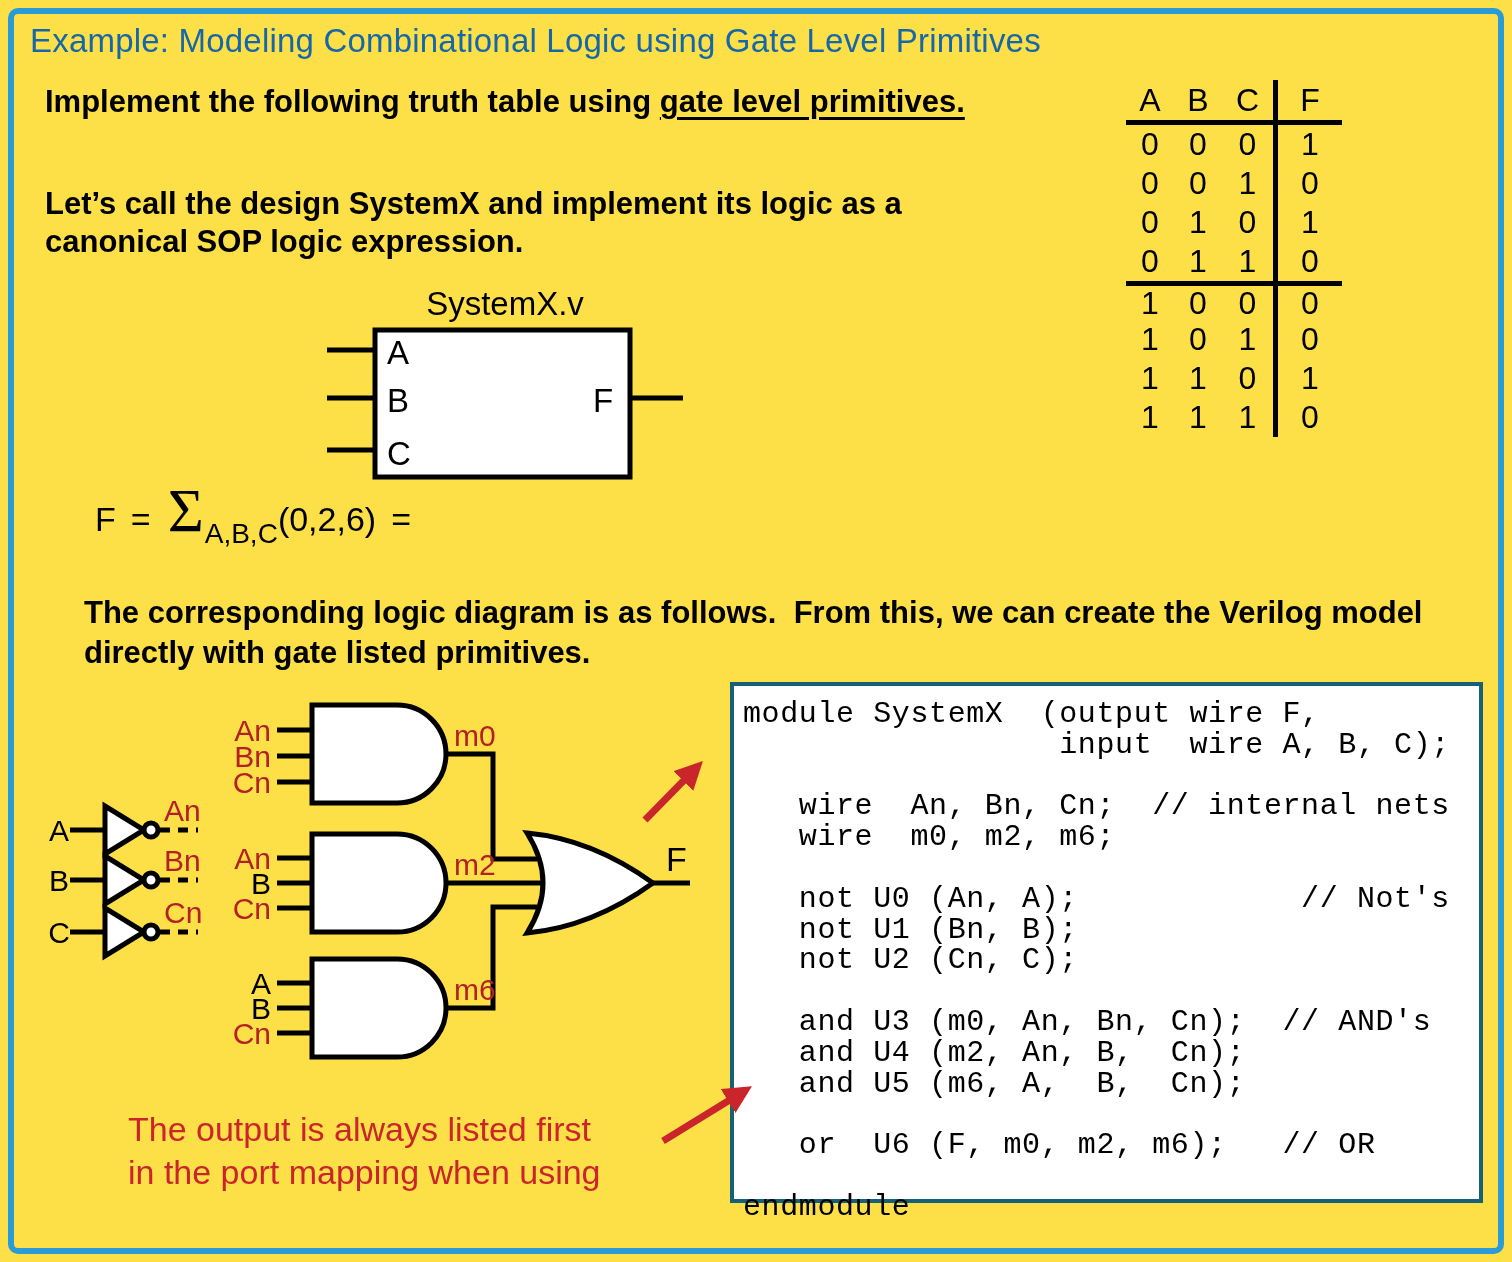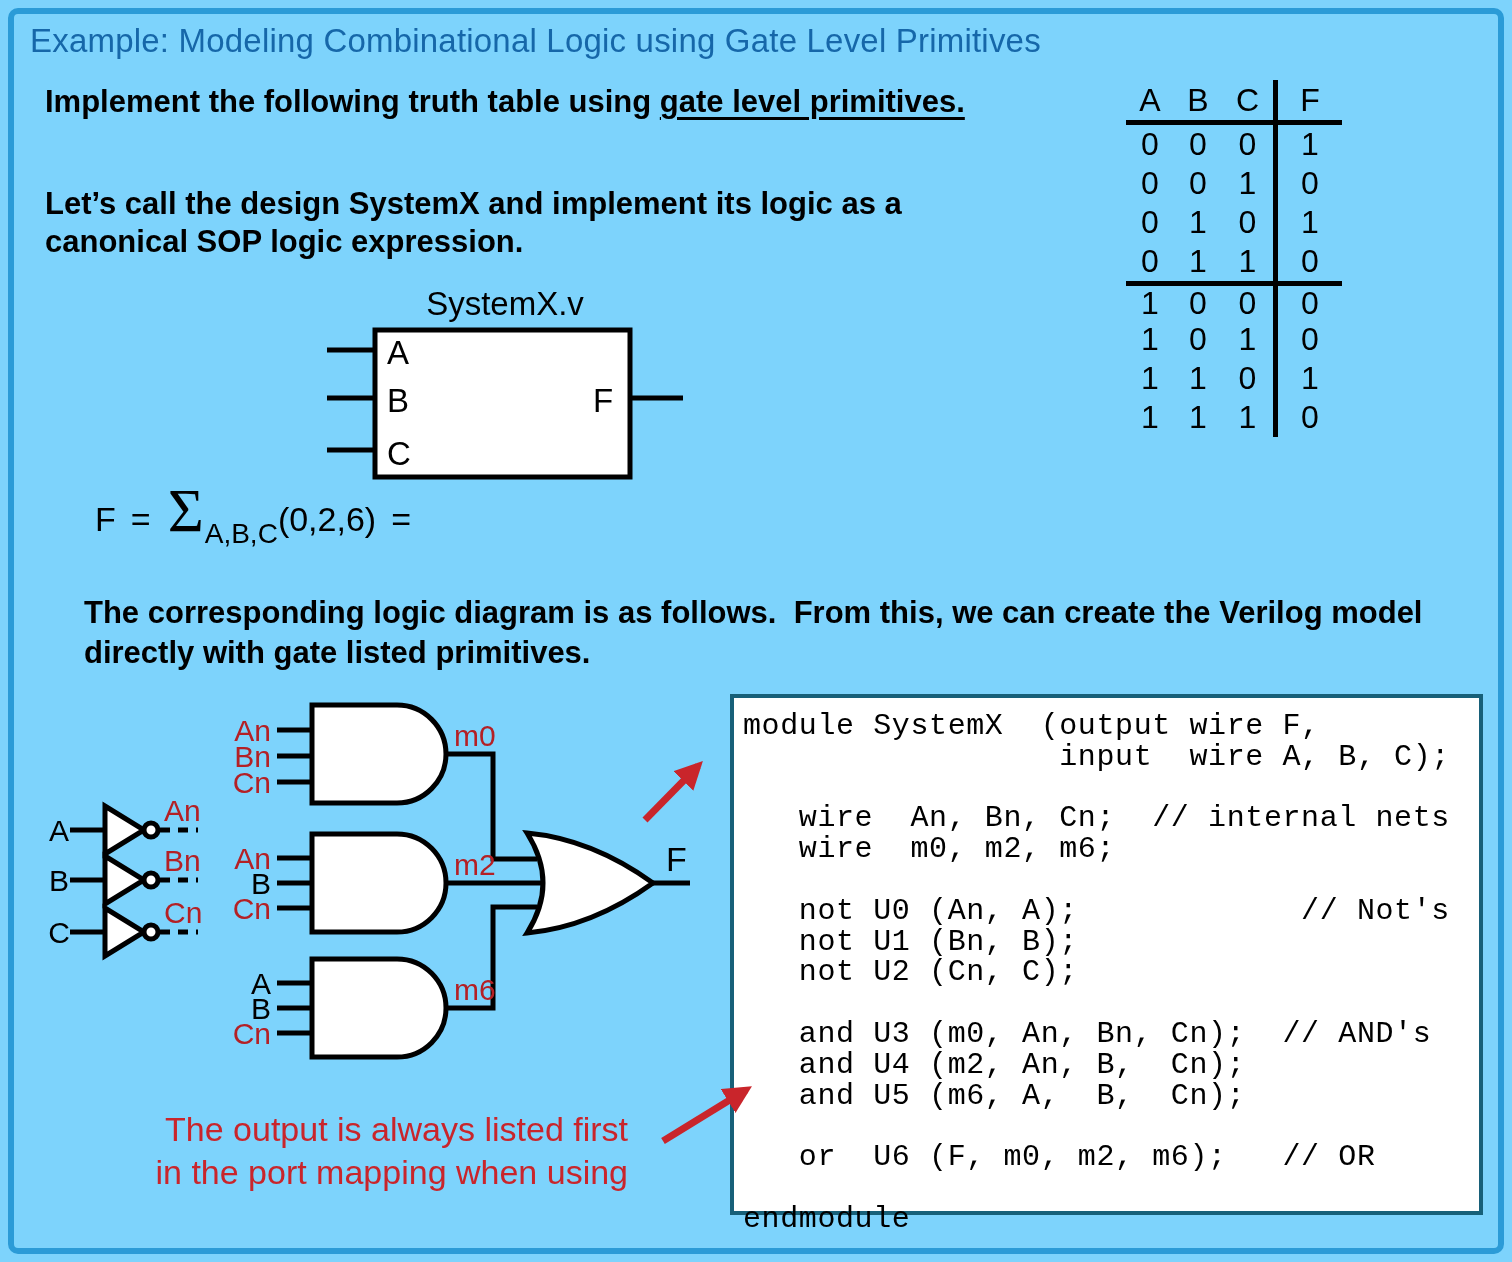--- a/index.html
+++ b/index.html
@@ -1,18 +1,18 @@
 <!DOCTYPE html>
 <html style="--border-blue: #2b9bd7; --title-blue: #1667a9; --code-border: #176079; --label-red: #b42025; --accent-red: #c9252b; --text-black: #000000;"><head>
 <meta charset="utf-8">
 <style>
   * { box-sizing: border-box; }
   html,body { margin:0; padding:0; background:#ffffff; }
   .slide {
-    position:relative; width:1512px; height:1262px; background:#7dd3fc;
+    position:relative; width:1512px; height:1262px; background:#fde047;
     font-family:"Liberation Sans", sans-serif; color:#000; overflow:hidden;
   }
   .frame {
     position:absolute; inset:8px; border:6px solid var(--border-blue,#2b9bd7);
     border-radius:10px; pointer-events:none;
   }
   .title {
     position:absolute; left:30px; top:22px; font-size:33px;
     color:var(--title-blue,#1667a9); letter-spacing:0.2px;
   }
@@ -39,29 +39,29 @@
   
   .eq { position:absolute; left:95px; top:500px; display:flex; align-items:baseline; font-size:34px; }
   .eq .op { margin-left:15px; margin-right:3px; }
   .eq .sigma { font-family:"Liberation Serif", serif; font-size:62px; margin-left:14px; line-height:0; }
   .eq .sigsub { font-size:28px; position:relative; top:12px; margin-left:1px; }
   .eq .expr { margin-left:16px; letter-spacing:0.5px; }
 
   
   .code-box {
     position:absolute; left:730px; top:682px; width:753px; height:521px;
-    border:4px solid var(--code-border,#176079); background:#fff;margin-top:12px;
+    border:4px solid var(--code-border,#176079); background:#fff;
   }
   .code { margin:0; padding:11px 0 0 9px; font-family:"Liberation Mono", monospace;
           font-size:30px; letter-spacing:0.6px; color:#000; }
   .code-line { height:30.8px; white-space:pre; }
 
   
   .note {
-    position:absolute; left:128px; top:1108px; width:500px; text-align:right;
+    position:absolute; left:128px; top:1108px; width:500px; 
     font-size:34px; line-height:43px; color:var(--accent-red,#c9252b);
   }
 
   
   svg { position:absolute; overflow:visible; }
   svg text { font-family:"Liberation Sans", sans-serif; }
   .wire { stroke:#000; stroke-width:5; fill:none; }
   .gate { stroke:#000; stroke-width:5; fill:#fff; }
   .dash { stroke:#000; stroke-width:5; fill:none; stroke-dasharray:10 8; }
   .lred { fill:var(--label-red,#b42025); }

